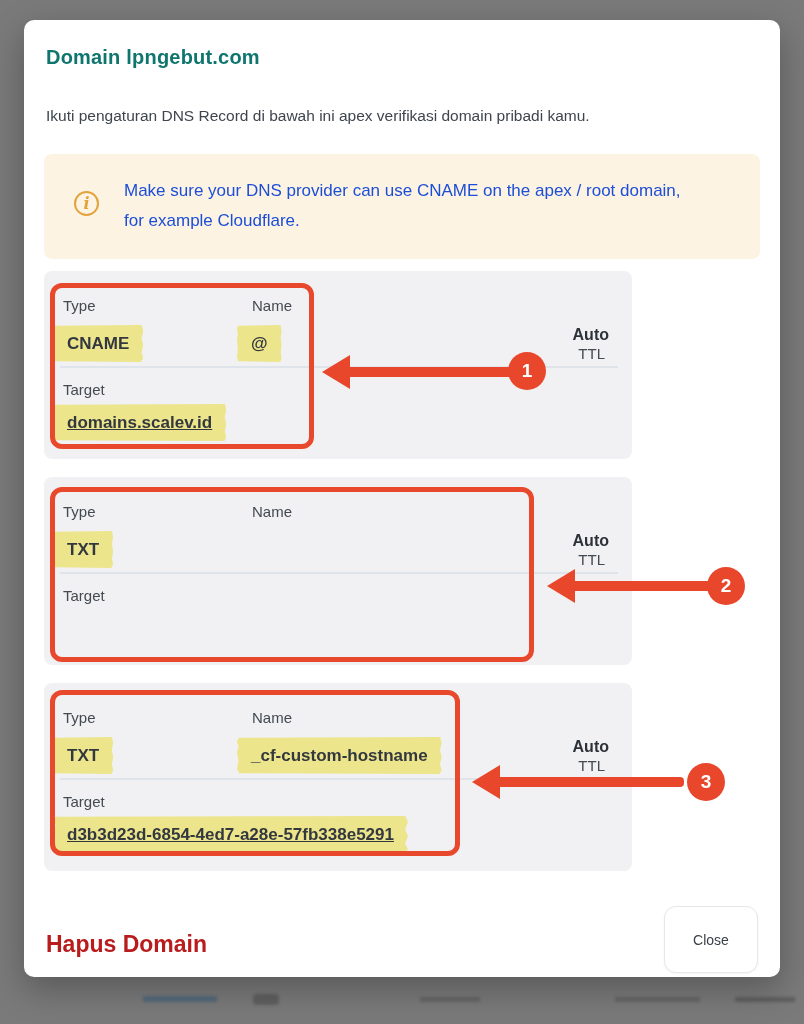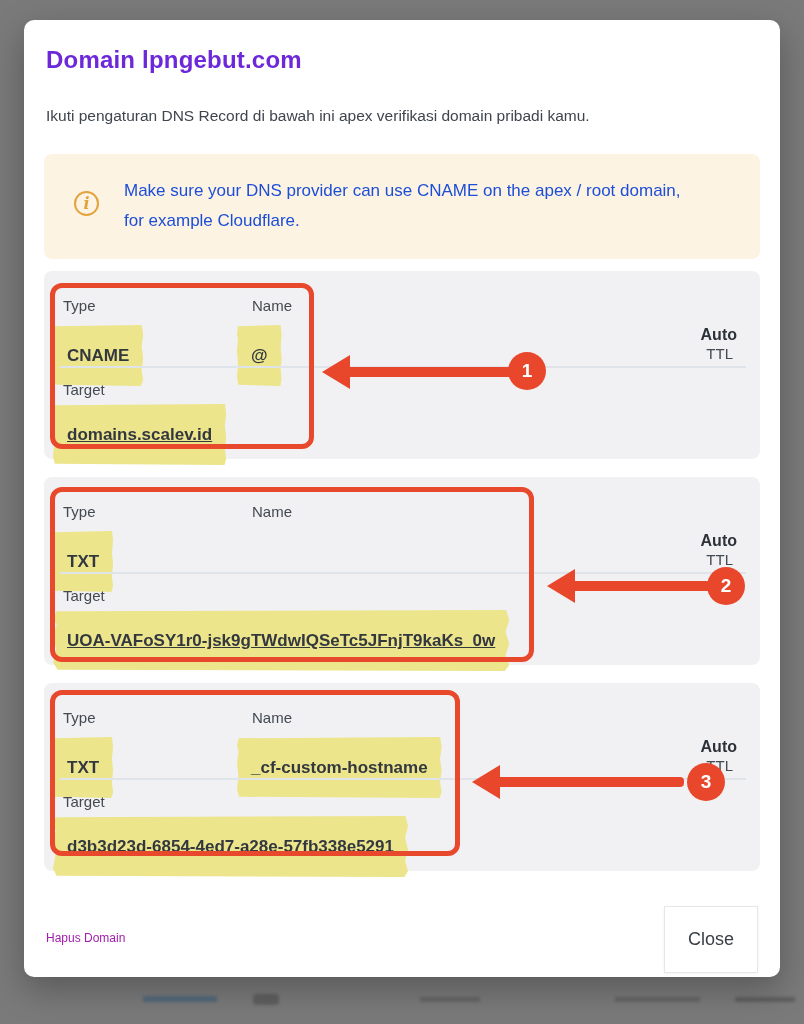--- a/index.html
+++ b/index.html
@@ -15,43 +15,43 @@
   .bg-blob1{left:253px;top:994px;width:26px;height:11px;background:rgba(35,35,35,0.30);border-radius:4px;}
   .bg-bar1{left:420px;top:997px;width:60px;height:5px;background:rgba(30,30,30,0.22);}
   .bg-bar2{left:615px;top:997px;width:85px;height:5px;background:rgba(30,30,30,0.22);}
   .bg-bar3{left:735px;top:997px;width:60px;height:5px;background:rgba(30,30,30,0.28);}
 
   .modal{
     position:absolute;left:24px;top:20px;width:756px;height:957px;
     background:#ffffff;border-radius:10px;
     box-shadow:0 12px 34px rgba(0,0,0,0.28);
   }
-  .title{position:absolute;left:22px;top:26px;font-size:24px;font-weight:700;color:#6d28d9;letter-spacing:.2px;}
+  .title{position:absolute;left:22px;top:26px;font-size:20px;font-weight:700;color:#0f766e;letter-spacing:.2px;}
   .subtitle{position:absolute;left:22px;top:87px;font-size:15.5px;color:#3e454d;}
 
   .infobox{position:absolute;left:20px;top:134px;width:716px;height:105px;background:#fdf3e2;border-radius:8px;}
   .info-icon{
     position:absolute;left:30px;top:37px;width:25px;height:25px;border:2.5px solid #e2a23c;border-radius:50%;
     color:#e2a23c;font-family:"DejaVu Serif",serif;font-style:italic;font-weight:700;font-size:16px;
     display:flex;align-items:center;justify-content:center;box-sizing:border-box;line-height:1;
   }
   .info-text{position:absolute;left:80px;top:22px;width:580px;font-size:17px;line-height:30px;color:#1d4ed8;}
 
-  .card{position:absolute;left:20px;width:716px;height:188px;background:#f1f1f3;border-radius:8px;}
+  .card{position:absolute;left:20px;width:588px;height:188px;background:#f1f1f3;border-radius:8px;}
   .card.c1{top:251px;} .card.c2{top:457px;} .card.c3{top:663px;}
   .lbl{position:absolute;font-size:15px;color:#434a52;}
   .lbl-type{left:19px;top:26px;} .lbl-name{left:208px;top:26px;} .lbl-ttl{right:27px;top:26px;margin-top:48px;}
   .lbl-target{left:19px;top:110px;}
   .val-ttl{position:absolute;right:23px;top:55px;font-size:16px;font-weight:700;color:#2c3239;}
   .divider{position:absolute;left:16px;right:14px;top:95px;height:2px;background:#dee4ea;}
 
   .hl{
     position:absolute;background:#ece58b;color:#33383f;
     font-size:17px;font-weight:700;line-height:29px;height:29px;
-    padding:16px 14px;white-space:nowrap;
+    padding:4px 14px;white-space:nowrap;
     clip-path:polygon(0 14%,2% 2%,98% 0,100% 16%,98% 36%,100% 55%,98% 74%,100% 90%,97% 100%,3% 98%,0 86%,2% 64%,0 42%,2% 24%);
   }
   .hl.wide{
     clip-path:polygon(0 14%,0.8% 2%,99.3% 0,100% 16%,99.2% 36%,100% 55%,99.2% 74%,100% 90%,99% 100%,1% 98%,0 86%,0.7% 64%,0 42%,0.8% 24%);
   }
   .val-type{left:9px;top:54px;}
   .val-name{left:193px;top:54px;}
   .val-target{left:9px;top:133px;text-decoration:underline;}
 
   
@@ -70,25 +70,25 @@
   .h1{left:298px;top:335px;border-width:17px 28px 17px 0;border-right-color:#e8472c;}
   .s1{left:322px;top:347px;width:168px;}
   .b1{left:484px;top:332px;}
   .h2{left:523px;top:549px;border-width:17px 28px 17px 0;border-right-color:#e8472c;}
   .s2{left:547px;top:561px;width:140px;}
   .b2{left:683px;top:547px;}
   .h3{left:448px;top:745px;border-width:17px 28px 17px 0;border-right-color:#e8472c;}
   .s3{left:472px;top:757px;width:188px;}
   .b3{left:663px;top:743px;}
 
-  .delete-link{position:absolute;left:22px;top:911px;font-size:12px;font-weight:400;color:#a21caf;cursor:pointer;}
+  .delete-link{position:absolute;left:22px;top:911px;font-size:23px;font-weight:700;color:#b91c1c;cursor:pointer;}
   .close-btn{
     position:absolute;left:640px;top:886px;width:94px;height:67px;background:#fff;
-    border:1px solid #e7e7e7;border-radius:0;box-shadow:0 1px 3px rgba(0,0,0,0.05);
-    font-size:18px;color:#383f46;display:flex;align-items:center;justify-content:center;
+    border:1px solid #e7e7e7;border-radius:12px;box-shadow:0 1px 3px rgba(0,0,0,0.05);
+    font-size:14px;color:#383f46;display:flex;align-items:center;justify-content:center;
     cursor:pointer;font-family:inherit;
   }
 </style>
 </head>
 <body>
 
 <div class="bg-shape bg-blue"></div>
 <div class="bg-shape bg-blob1"></div>
 <div class="bg-shape bg-bar1"></div>
 <div class="bg-shape bg-bar2"></div>
@@ -117,21 +117,20 @@
   </div>
 
   <div class="card c2">
     <span class="lbl lbl-type">Type</span>
     <span class="lbl lbl-name">Name</span>
     <span class="lbl lbl-ttl">TTL</span>
     <span class="hl val-type">TXT</span>
     <span class="val-ttl">Auto</span>
     <div class="divider"></div>
     <span class="lbl lbl-target">Target</span>
-    <span class="hl wide val-target">UOA-VAFoSY1r0-jsk9gTWdwIQSeTc5JFnjT9kaKs_0w</span>
   </div>
 
   <div class="card c3">
     <span class="lbl lbl-type">Type</span>
     <span class="lbl lbl-name">Name</span>
     <span class="lbl lbl-ttl">TTL</span>
     <span class="hl val-type">TXT</span>
     <span class="hl wide val-name">_cf-custom-hostname</span>
     <span class="val-ttl">Auto</span>
     <div class="divider"></div>

